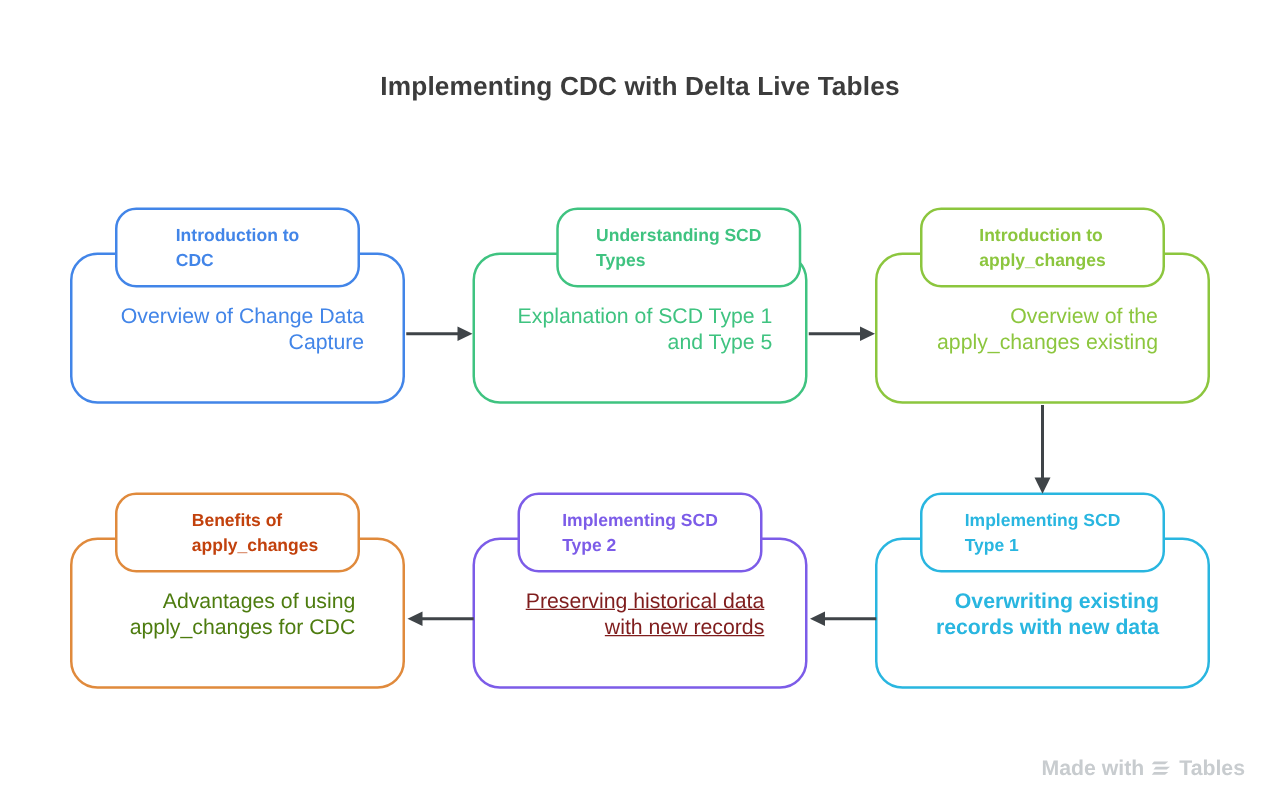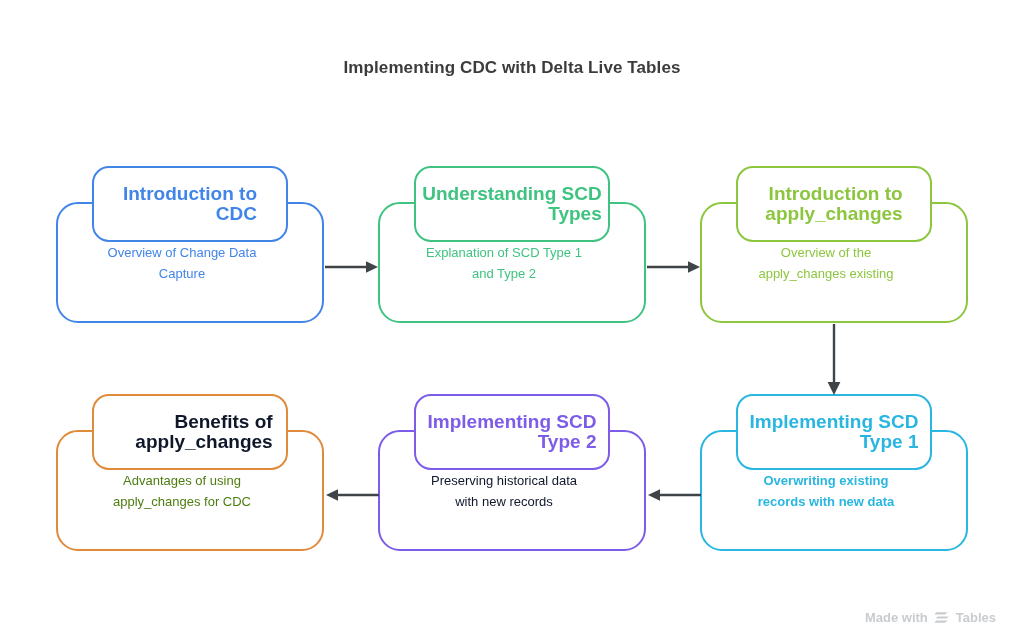--- a/index.html
+++ b/index.html
@@ -20,21 +20,21 @@
     background: #ffffff;
   }
 
   
   #page-title {
     position: absolute;
     left: 0;
     top: 58px;
     width: 1024px;
     text-align: center;
-    font-size: 17px;
+    font-size: 21px;
     font-weight: bold;
     color: #3c3c3c;
     letter-spacing: 0.1px;
   }
 
   
   .node {
     position: absolute;
   }
   .node-body {
@@ -43,48 +43,48 @@
     top: 36px;
     width: 268px;
     height: 121px;
     box-sizing: border-box;
     border: 2.4px solid #000;
     border-radius: 22px;
     background: transparent;
   }
   .node-desc {
     position: absolute;
-    left: 2px;
+    left: 14px;
     top: 36px;
     width: 248px;
     height: 121px;
     display: flex;
     align-items: center;
     justify-content: center;
-    text-align: center;
-    font-size: 13px;
+    text-align: right;
+    font-size: 17px;
     line-height: 21px;
     font-weight: normal;
     white-space: pre-line;
   }
   .node-head {
     position: absolute;
     left: 36px;
     top: 0;
     width: 196px;
-    height: 76px;
+    height: 64px;
     box-sizing: border-box;
     border: 2.4px solid #000;
     border-radius: 17px;
     background: #ffffff;
     display: flex;
     align-items: center;
     justify-content: center;
-    text-align: right;
-    font-size: 19px;
+    text-align: left;
+    font-size: 14px;
     line-height: 20px;
     font-weight: bold;
     white-space: pre-line;
   }
 
   
   .arrow {
     position: absolute;
   }
   .arrow svg {
@@ -94,21 +94,21 @@
 
   
   #watermark {
     position: absolute;
     right: 28px;
     bottom: 12px;
     display: flex;
     align-items: center;
     gap: 6px;
     color: #c8cccf;
-    font-size: 13px;
+    font-size: 17px;
     font-weight: bold;
   }
   #watermark .wm-logo {
     display: inline-flex;
     align-items: center;
   }
 </style>
 </head>
 <body>
 
@@ -120,44 +120,44 @@
     <div class="node-body" style="border-color: rgb(66, 133, 232);"></div>
     <div class="node-desc" style="color: rgb(66, 133, 232);">Overview of Change Data
 Capture</div>
     <div class="node-head" style="border-color: rgb(66, 133, 232); color: rgb(66, 133, 232);">Introduction to
 CDC</div>
   </div>
 
   <div class="node" style="left:378px; top:166px;">
     <div class="node-body" style="border-color: rgb(63, 195, 128);"></div>
     <div class="node-desc" style="color: rgb(63, 195, 128);">Explanation of SCD Type 1
-and Type 2</div>
-    <div class="node-head" style="border-color: rgb(63, 195, 128); color: rgb(63, 195, 128);">Understanding SCD
+and Type 5</div>
+    <div class="node-head" style="border-color: rgb(63, 195, 128); color: rgb(63, 195, 128); margin-left: 31px;">Understanding SCD
 Types</div>
   </div>
 
   <div class="node" style="left:700px; top:166px;">
     <div class="node-body" style="border-color: rgb(140, 198, 62);"></div>
     <div class="node-desc" style="color: rgb(140, 198, 62);">Overview of the
 apply_changes existing</div>
     <div class="node-head" style="border-color: rgb(140, 198, 62); color: rgb(140, 198, 62);">Introduction to
 apply_changes</div>
   </div>
 
   <div class="node" style="left:56px; top:394px;">
     <div class="node-body" style="border-color: rgb(224, 138, 60);"></div>
     <div class="node-desc" style="color: #4d7c0f;">Advantages of using
 apply_changes for CDC</div>
-    <div class="node-head" style="border-color: rgb(224, 138, 60); color: #0f172a; padding-left: 28px;">Benefits of
+    <div class="node-head" style="border-color: rgb(224, 138, 60); color: #c2410c; padding-left: 28px;">Benefits of
 apply_changes</div>
   </div>
 
   <div class="node" style="left:378px; top:394px;">
     <div class="node-body" style="border-color: rgb(124, 92, 232);"></div>
-    <div class="node-desc" style="color: #0f172a;">Preserving historical data
+    <div class="node-desc" style="color: #7f1d1d; text-decoration: underline;">Preserving historical data
 with new records</div>
     <div class="node-head" style="border-color: rgb(124, 92, 232); color: rgb(124, 92, 232);">Implementing SCD
 Type 2</div>
   </div>
 
   <div class="node" style="left:700px; top:394px;">
     <div class="node-body" style="border-color: rgb(41, 182, 224);"></div>
     <div class="node-desc" style="color: rgb(41, 182, 224); font-weight: bold;">Overwriting existing
 records with new data</div>
     <div class="node-head" style="border-color: rgb(41, 182, 224); color: rgb(41, 182, 224);">Implementing SCD

